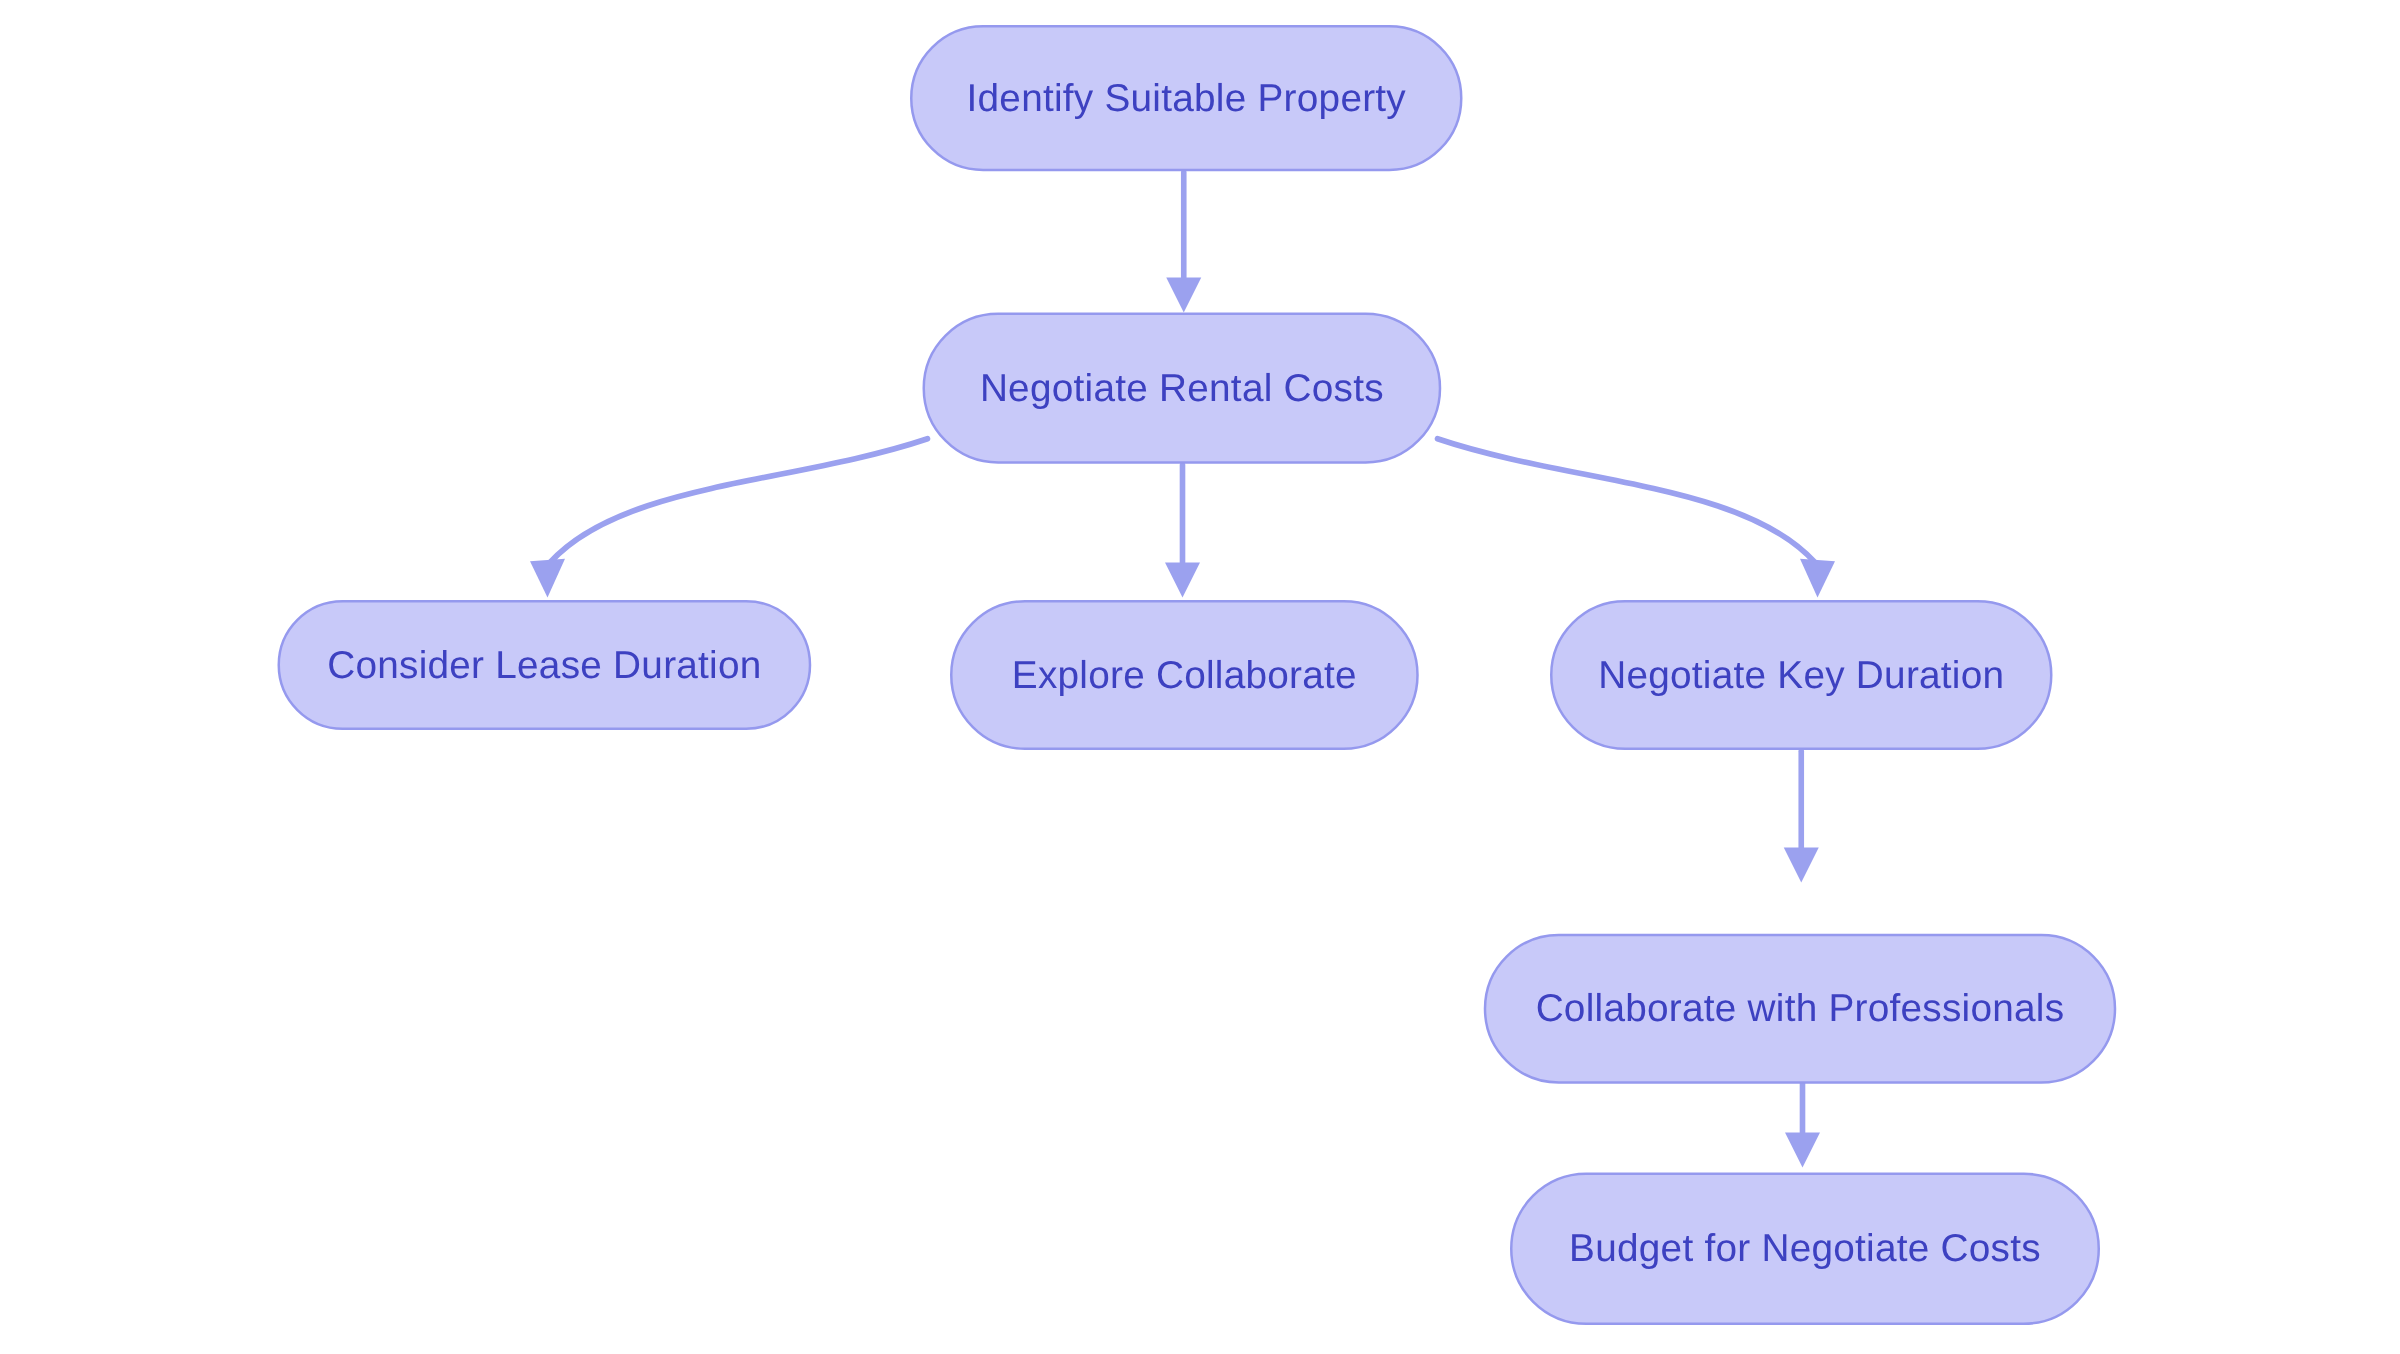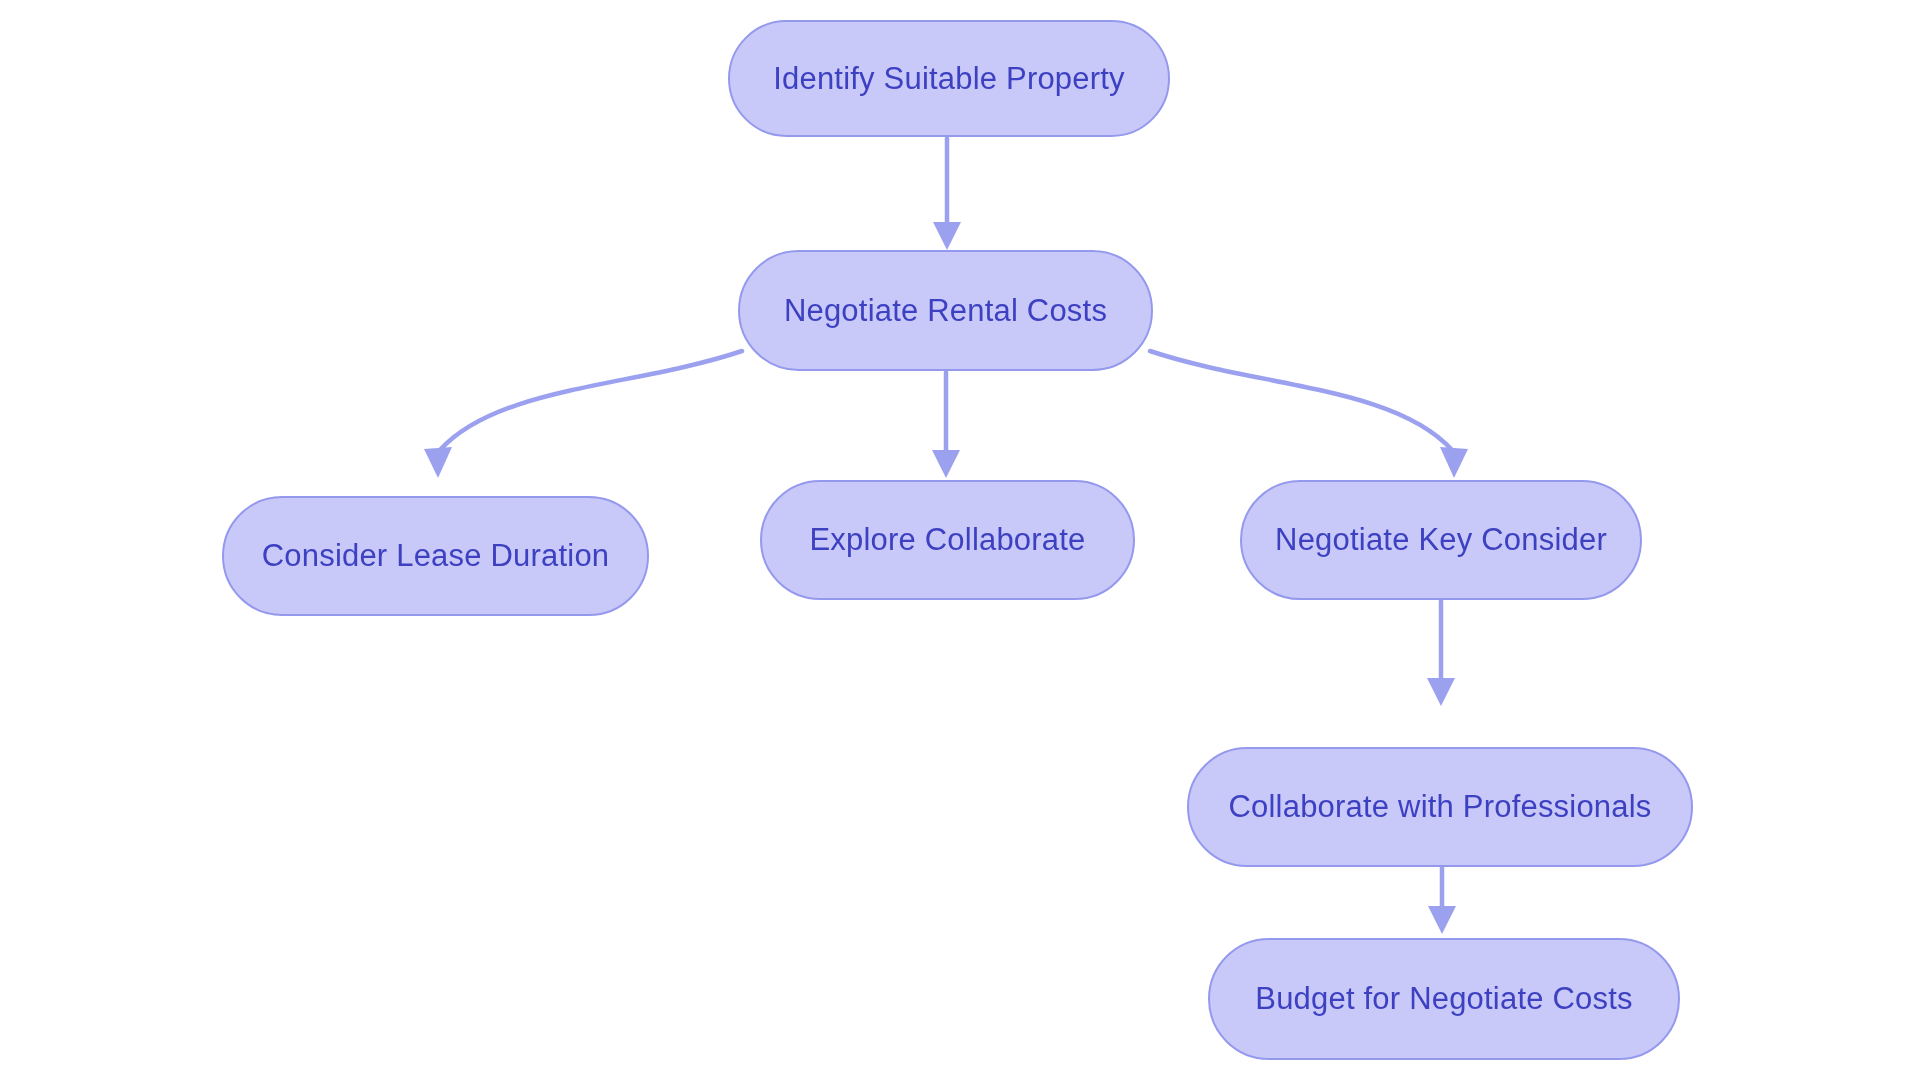--- a/index.html
+++ b/index.html
@@ -33,21 +33,21 @@
     border-radius: 62px;
     box-sizing: border-box;
     color: #3d41c1;
     font-size: 31px;
     letter-spacing: 0.2px;
     white-space: nowrap;
     text-align: center;
   }
   .n1 { left: 728px;  top: 20px;  width: 442px; height: 117px; }
   .n2 { left: 738px;  top: 250px; width: 415px; height: 121px; }
-  .n3 { left: 222px;  top: 496px; width: 427px; height: 120px; }
+  .n3 { left: 222px;  top: 480px; width: 427px; height: 104px; }
   .n4 { left: 760px;  top: 480px; width: 375px; height: 120px; }
   .n5 { left: 1240px; top: 480px; width: 402px; height: 120px; }
   .n6 { left: 1187px; top: 747px; width: 506px; height: 120px; }
   .n7 { left: 1208px; top: 938px; width: 472px; height: 122px; }
   .edge-line {
     fill: none;
     stroke: #9ba1ef;
     stroke-width: 4.5;
     stroke-linecap: round;
   }
@@ -104,21 +104,21 @@
 
   <div class="node n3">
     <span>Consider Lease Duration</span>
   </div>
 
   <div class="node n4">
     <span>Explore Collaborate</span>
   </div>
 
   <div class="node n5">
-    <span>Negotiate Key Consider</span>
+    <span>Negotiate Key Duration</span>
   </div>
 
   <div class="node n6">
     <span>Collaborate with Professionals</span>
   </div>
 
   <div class="node n7">
     <span>Budget for Negotiate Costs</span>
   </div>
 

